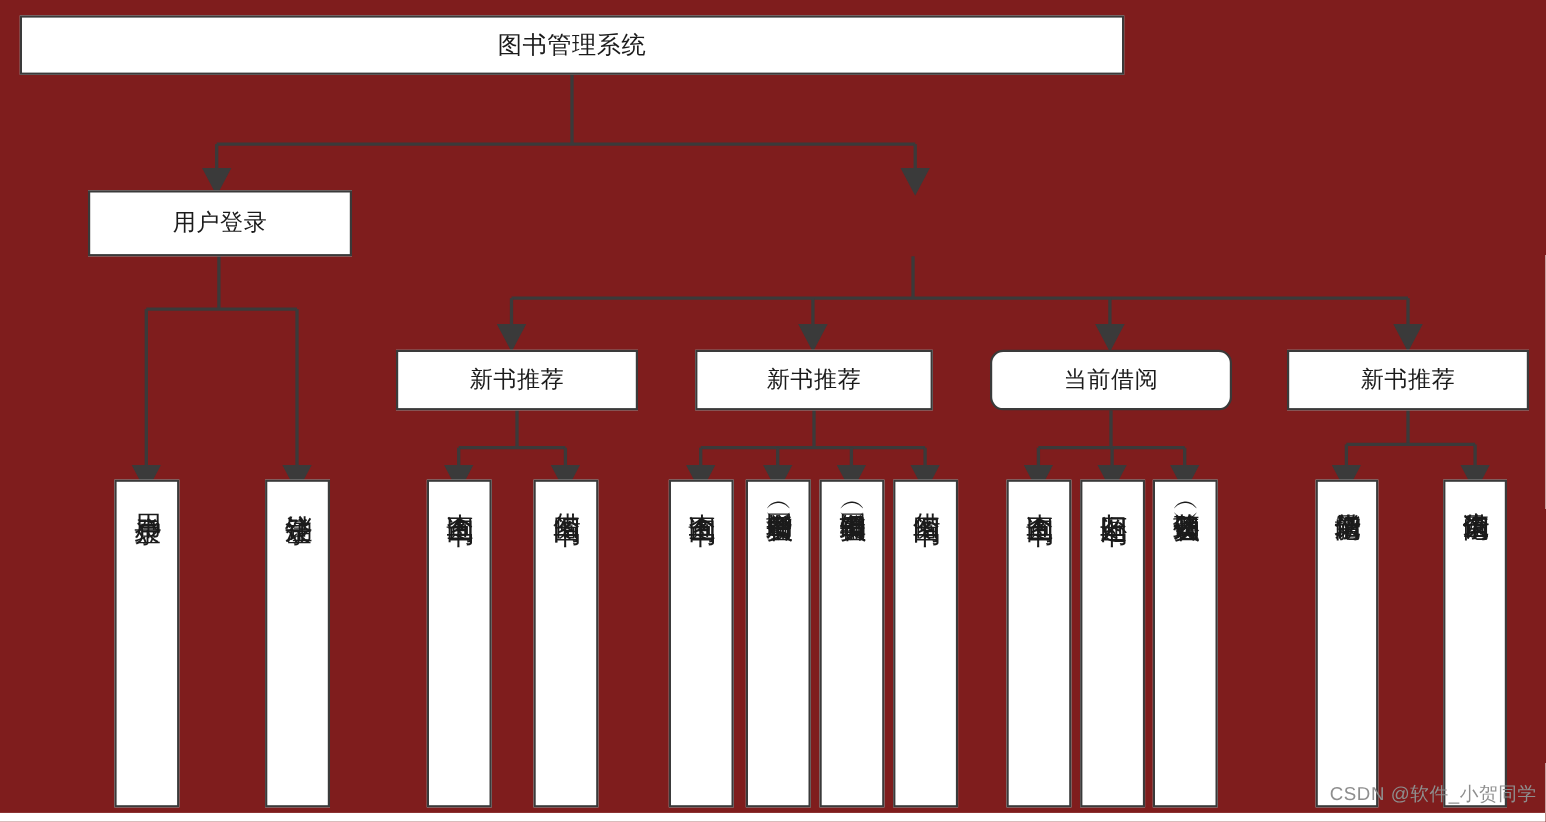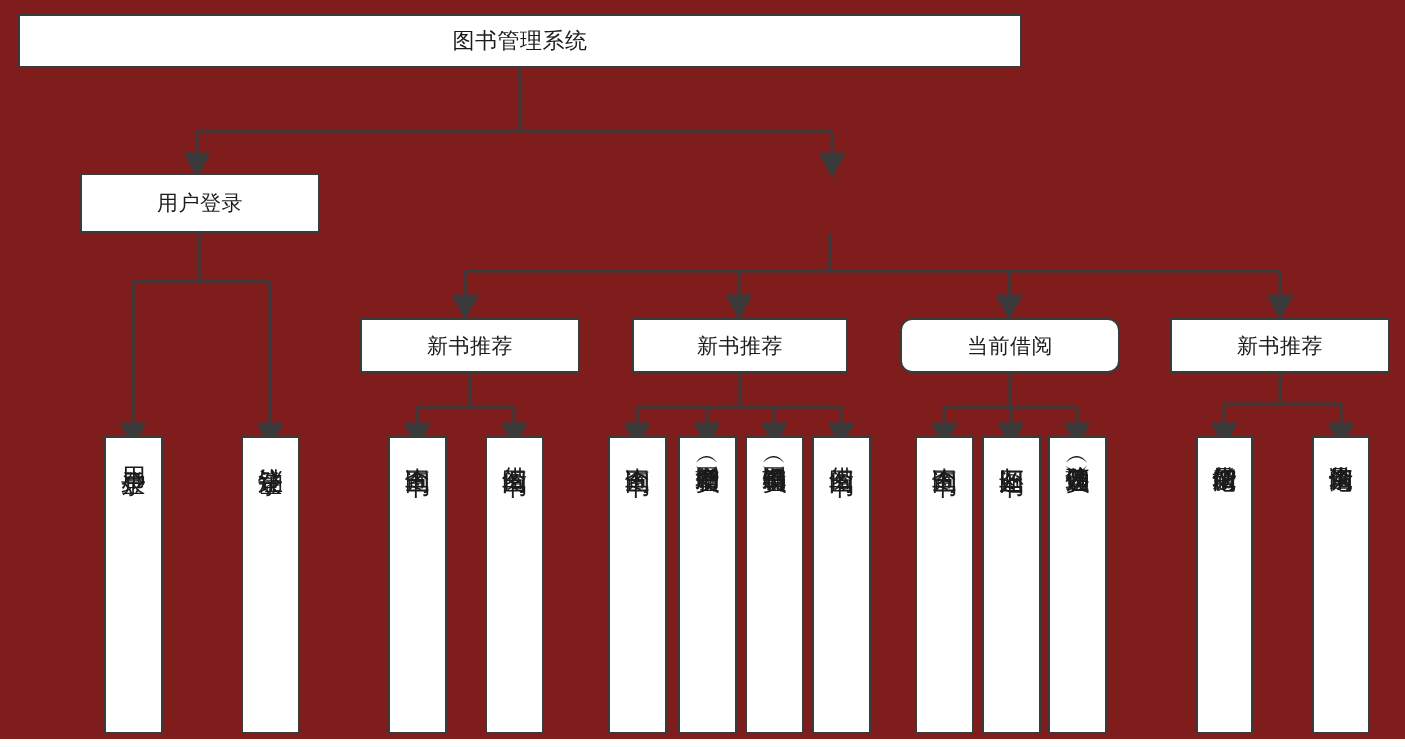--- a/index.html
+++ b/index.html
@@ -189,14 +189,15 @@
     <span class="node-label">确认归还（管理员）</span>
   </div>
 
   <div class="node v-node tall" style="left:1196px; top:436px; width:57px; height:298px;">
     <span class="node-label">新增借阅记录</span>
   </div>
   <div class="node v-node tall" style="left:1312px; top:436px; width:58px; height:298px;">
     <span class="node-label">查询借阅记录</span>
   </div>
 
+  <div id="watermark">CSDN @软件_小贺同学</div>
 
 </div>
 
 </body></html>

